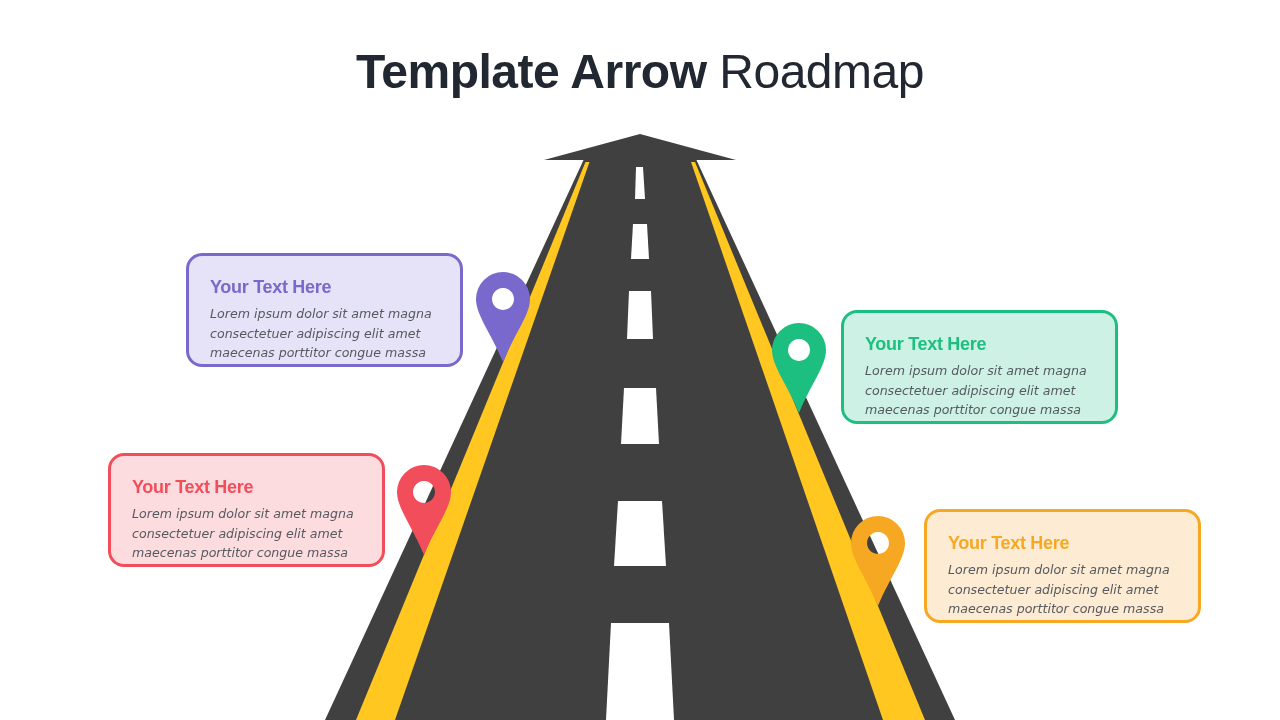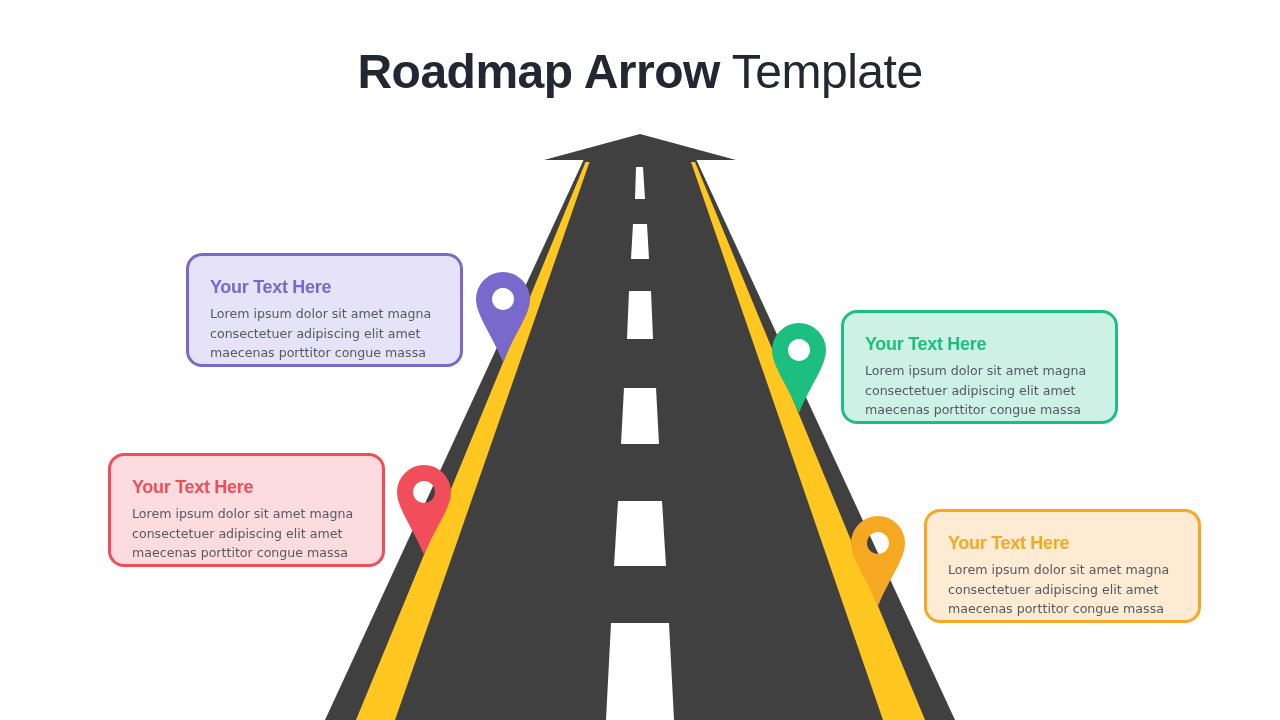--- a/index.html
+++ b/index.html
@@ -3,29 +3,29 @@
 <meta charset="utf-8">
 <style>
   html, body { margin:0; padding:0; }
   body { width:1280px; height:720px; background:#ffffff; position:relative; overflow:hidden; font-family:"Liberation Sans", sans-serif; }
   .title { position:absolute; left:0; top:44px; width:1280px; text-align:center; font-size:48px; color:#222831; letter-spacing:-0.5px; }
   .title .bold { font-weight:bold; }
   .title .light { font-weight:normal; }
   svg.road { position:absolute; left:0; top:0; }
   .card { position:absolute; box-sizing:border-box; border:3px solid; border-radius:16px; padding:20px 0 0 21px; }
   .card .h { font-size:18px; font-weight:bold; letter-spacing:-0.3px; margin:0 0 6px 0; line-height:22px; }
-  .card .b { font-size:13.5px; color:#555a60; line-height:19.5px; font-family:"DejaVu Sans", sans-serif; font-size:12.6px; }
+  .card .b { font-size:13.5px; color:#555a60; line-height:19.5px; font-family:"DejaVu Sans", sans-serif; font-size:12.6px;font-style:italic; }
   .pin { position:absolute; }
 </style>
 </head>
 <body>
 
 <div class="title">
-  <span class="bold">Roadmap Arrow</span>
-  <span class="light">Template</span>
+  <span class="bold">Template Arrow</span>
+  <span class="light">Roadmap</span>
 </div>
 
 <svg class="road" width="1280" height="720" viewBox="0 0 1280 720">
   <polygon points="640,134 736,160 544,160" fill="#404040"></polygon>
   <polygon points="584,159 696,159 955,720 325,720" fill="#404040"></polygon>
   <polygon points="585.5,162 589.5,162 395,720 356,720" fill="#FFC71F"></polygon>
   <polygon points="691,162 695,162 925,720 883,720" fill="#FFC71F"></polygon>
   <g fill="#ffffff">
     <polygon points="636,167 643,167 645,199 635,199"></polygon>
     <polygon points="633,224 647,224 649,259 631,259"></polygon>

